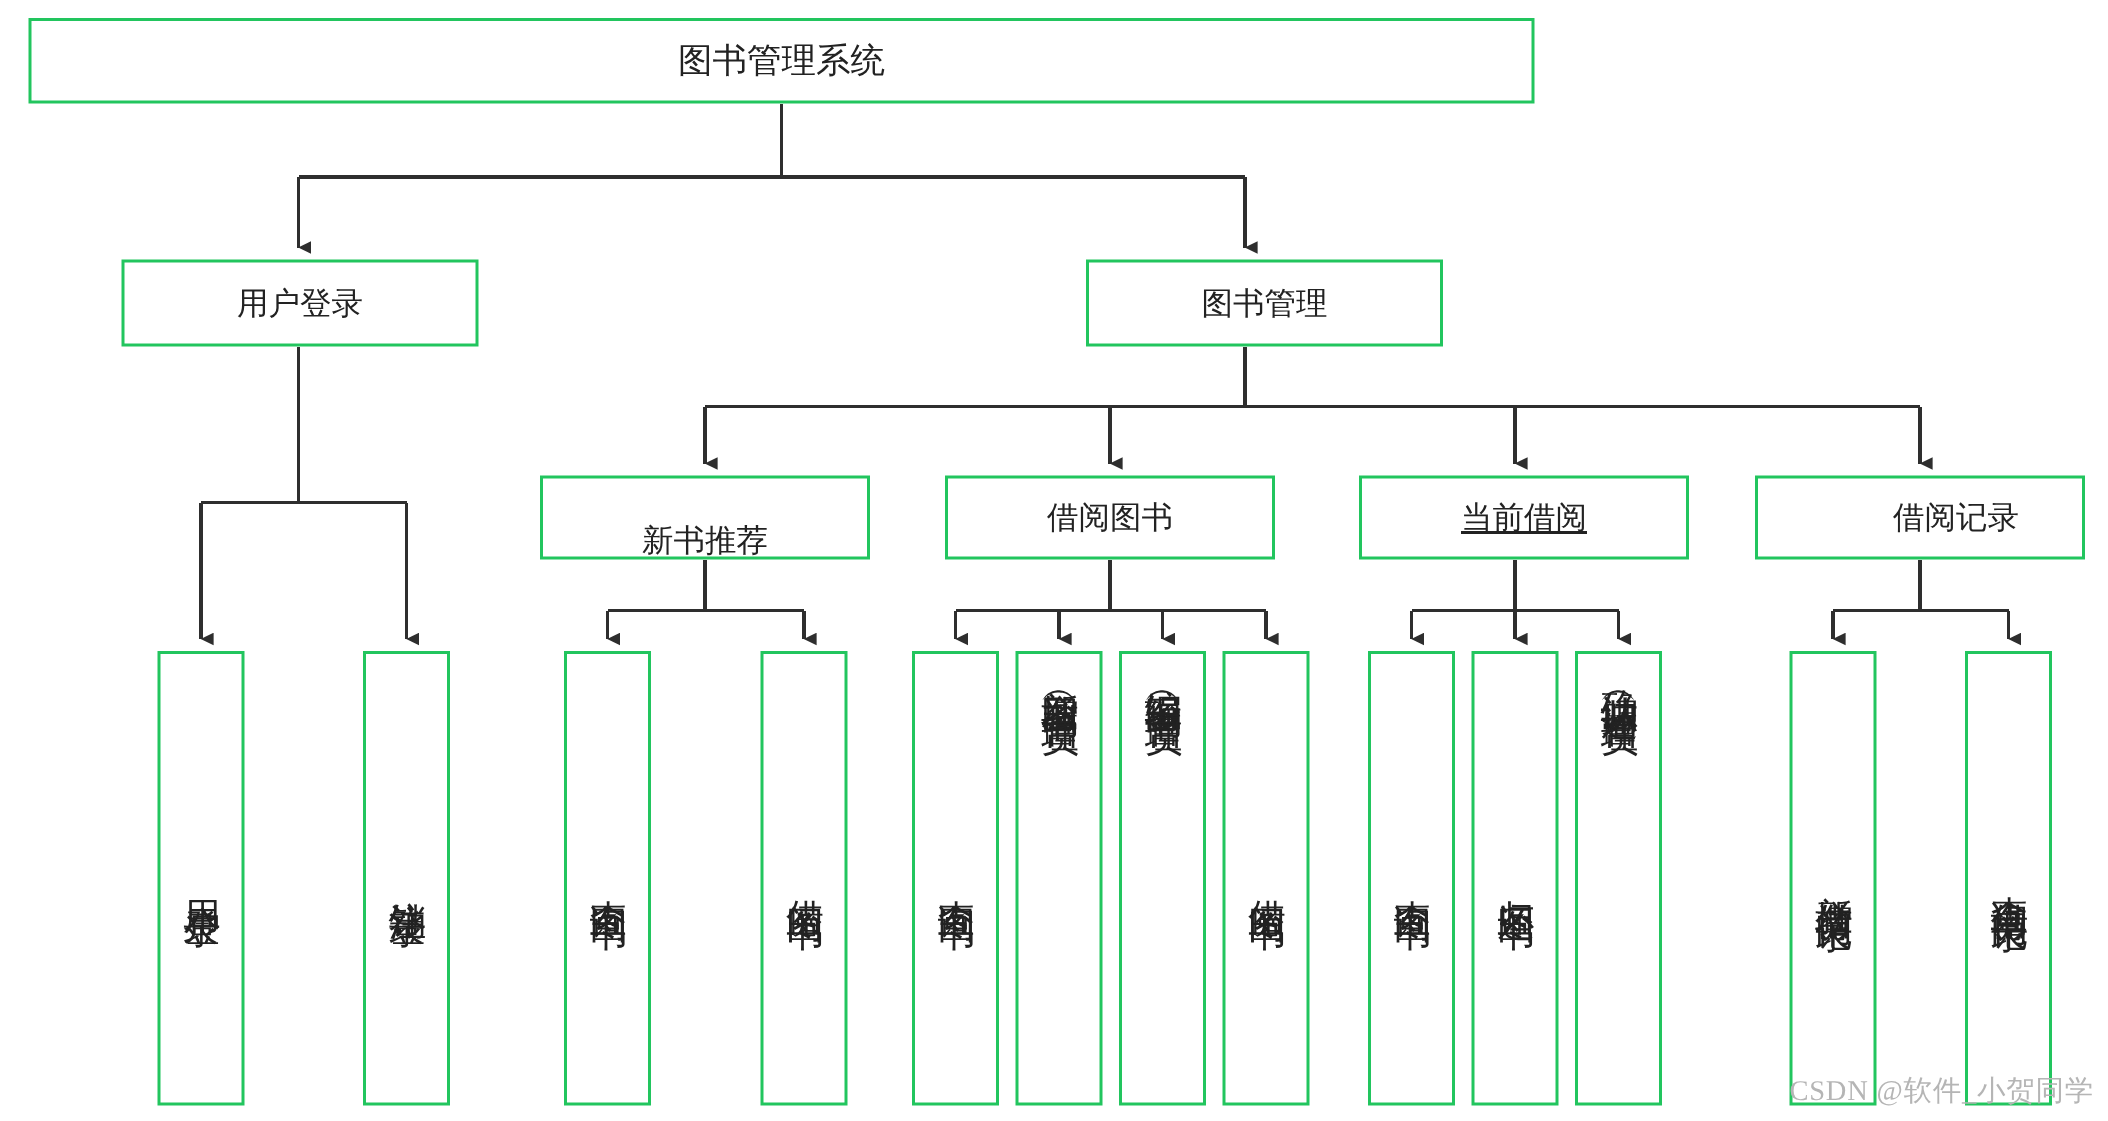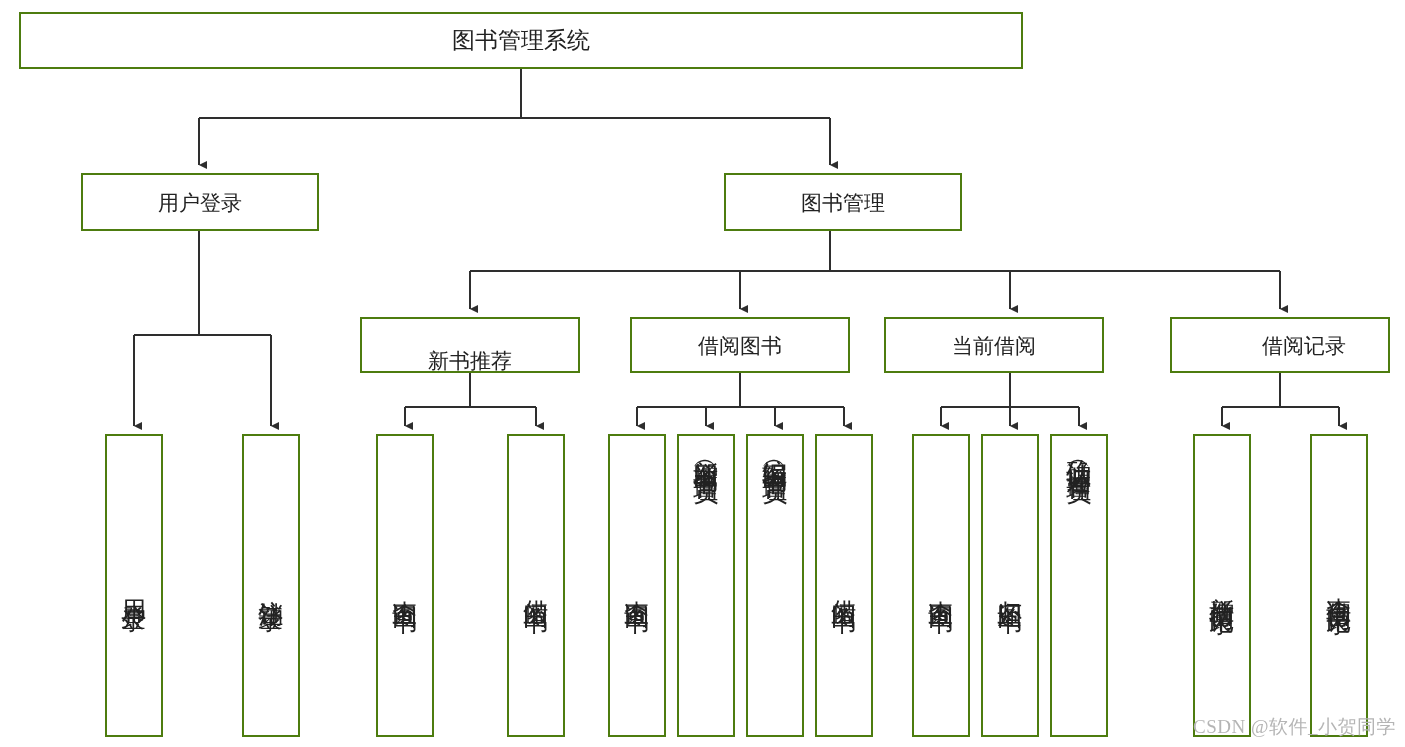--- a/index.html
+++ b/index.html
@@ -25,21 +25,21 @@
     top: 0;
     width: 1405px;
     height: 747px;
     pointer-events: none;
   }
   
   .node {
     position: absolute;
     box-sizing: border-box;
     background: #ffffff;
-    border: 2px solid #4d7c0f;
+    border: 2px solid #22c55e;
     display: flex;
     align-items: center;
     justify-content: center;
     color: #222222;
   }
   .node .label {
     display: block;
     text-align: center;
     line-height: 1.0;
     white-space: nowrap;
@@ -163,21 +163,21 @@
   <div class="node lvl1" style="left:711px;margin-left:13px;">
     <span class="label">图书管理</span>
   </div>
 
   <div class="node lvl2" style="left:360px;align-items:flex-end;">
     <span class="label">新书推荐</span>
   </div>
   <div class="node lvl2" style="left:630px;">
     <span class="label">借阅图书</span>
   </div>
-  <div class="node lvl2" style="left:884px;">
+  <div class="node lvl2" style="left:906px;text-decoration:underline;">
     <span class="label">当前借阅</span>
   </div>
   <div class="node lvl2" style="left:1170px;padding-left:48px;">
     <span class="label">借阅记录</span>
   </div>
 
   <div class="node leaf" style="left:105px;">
     <span class="label">用户登录</span>
   </div>
   <div class="node leaf" style="left:242px;">

